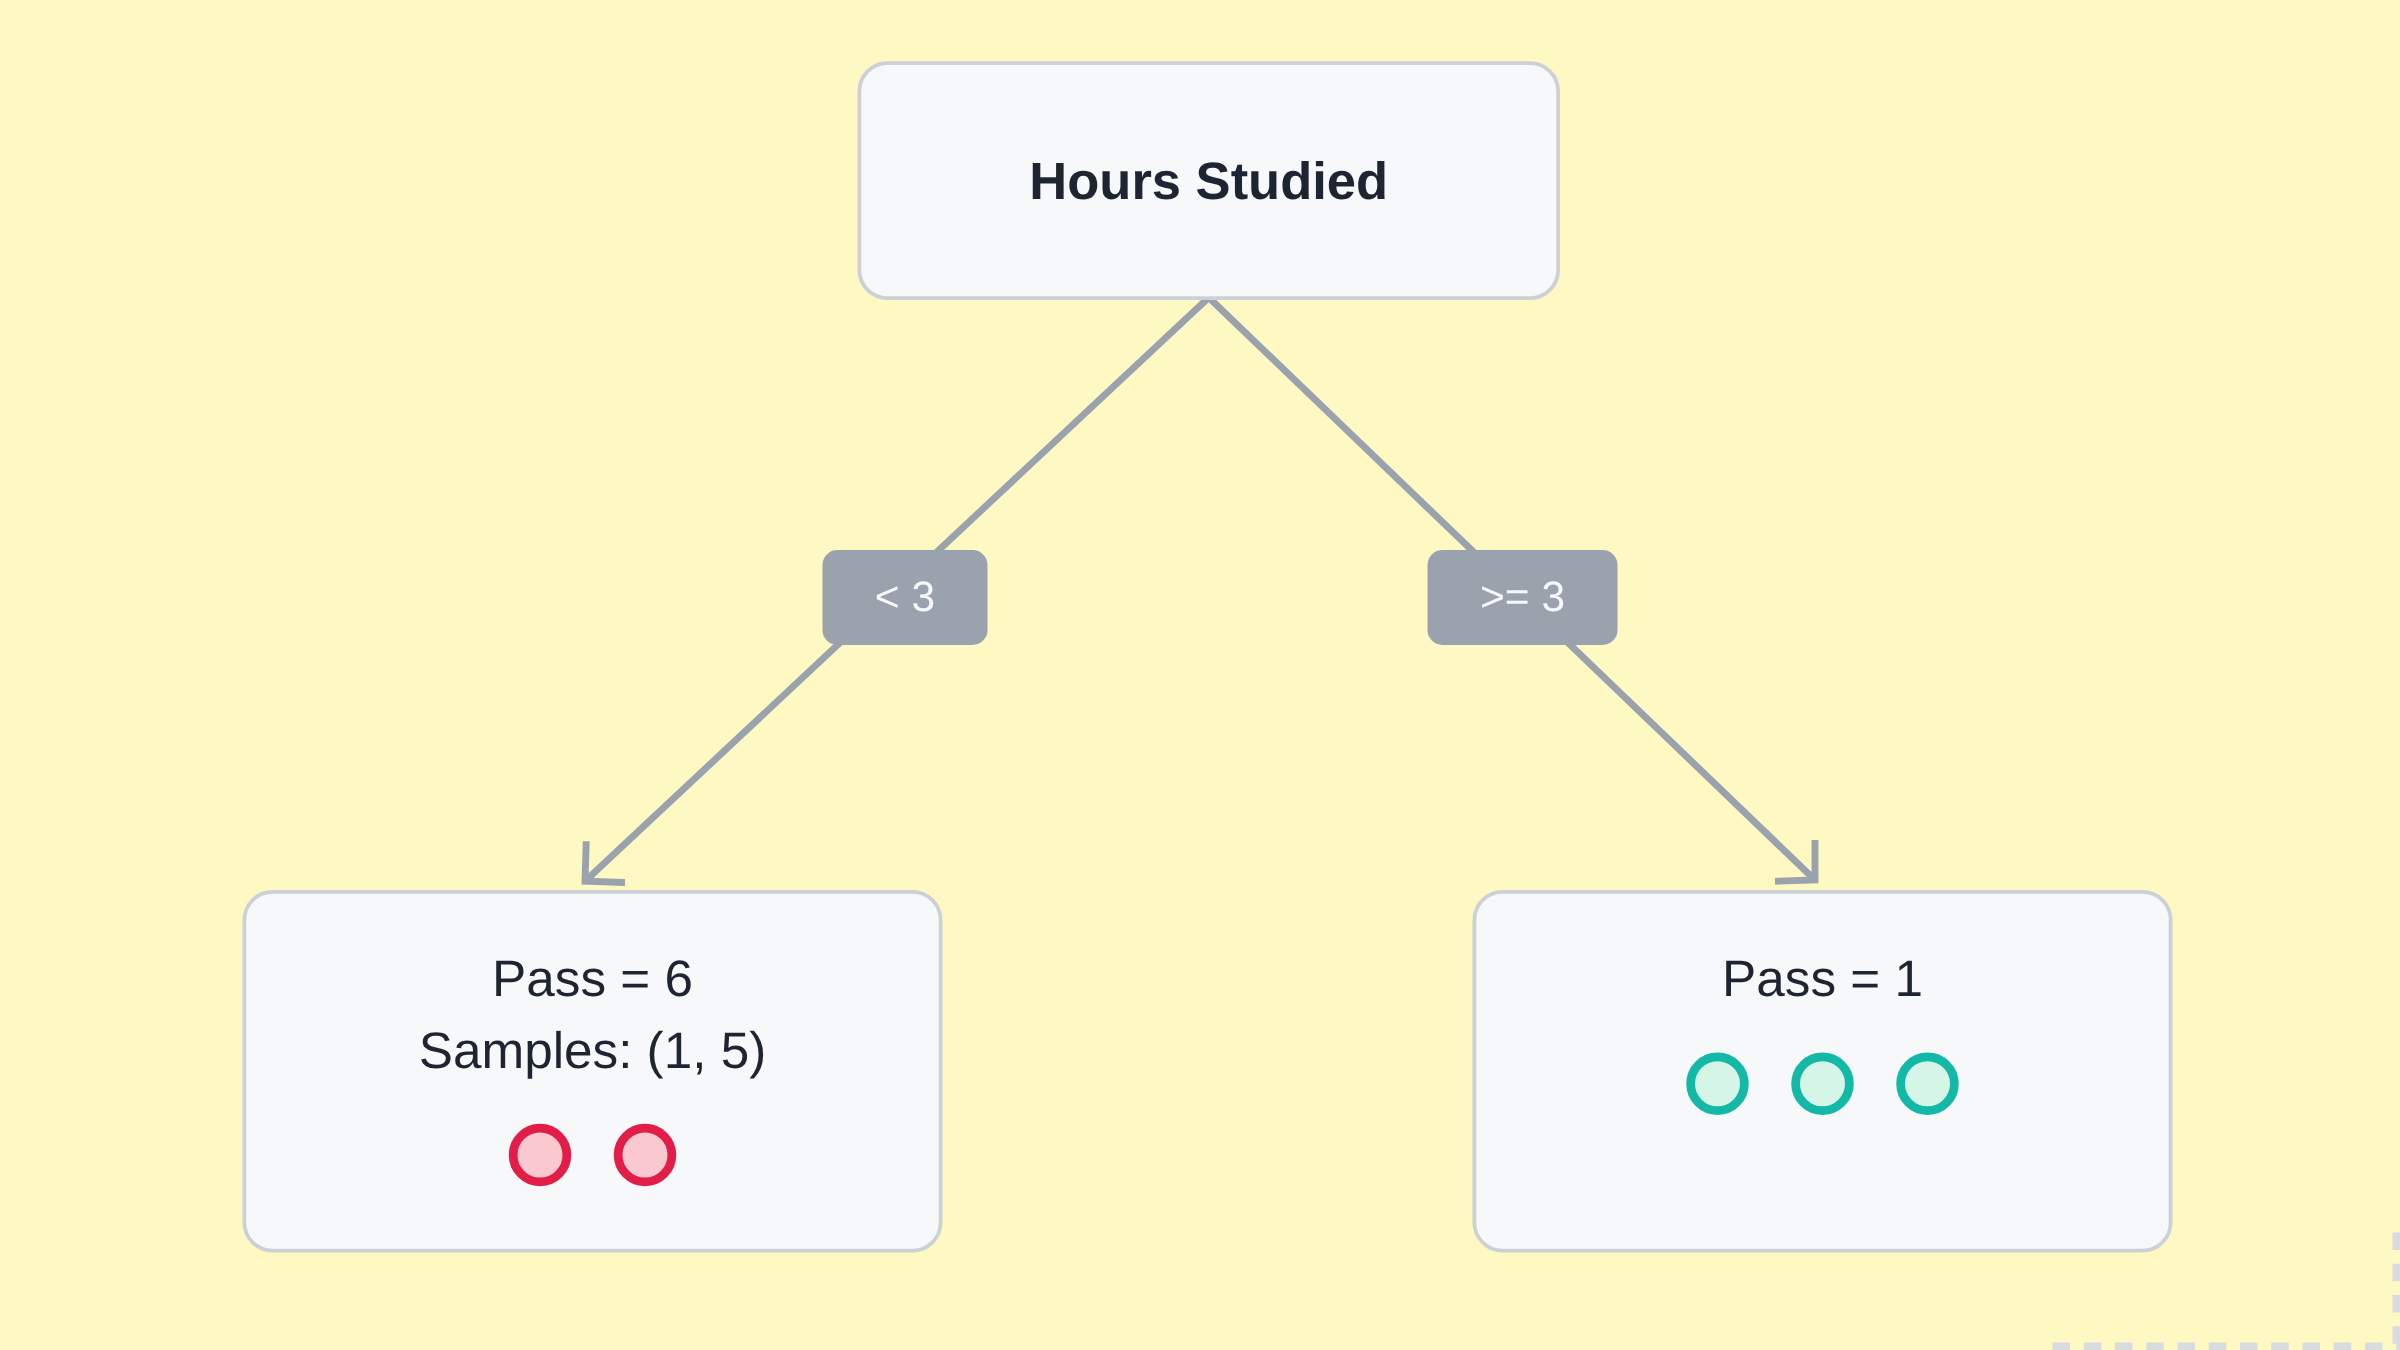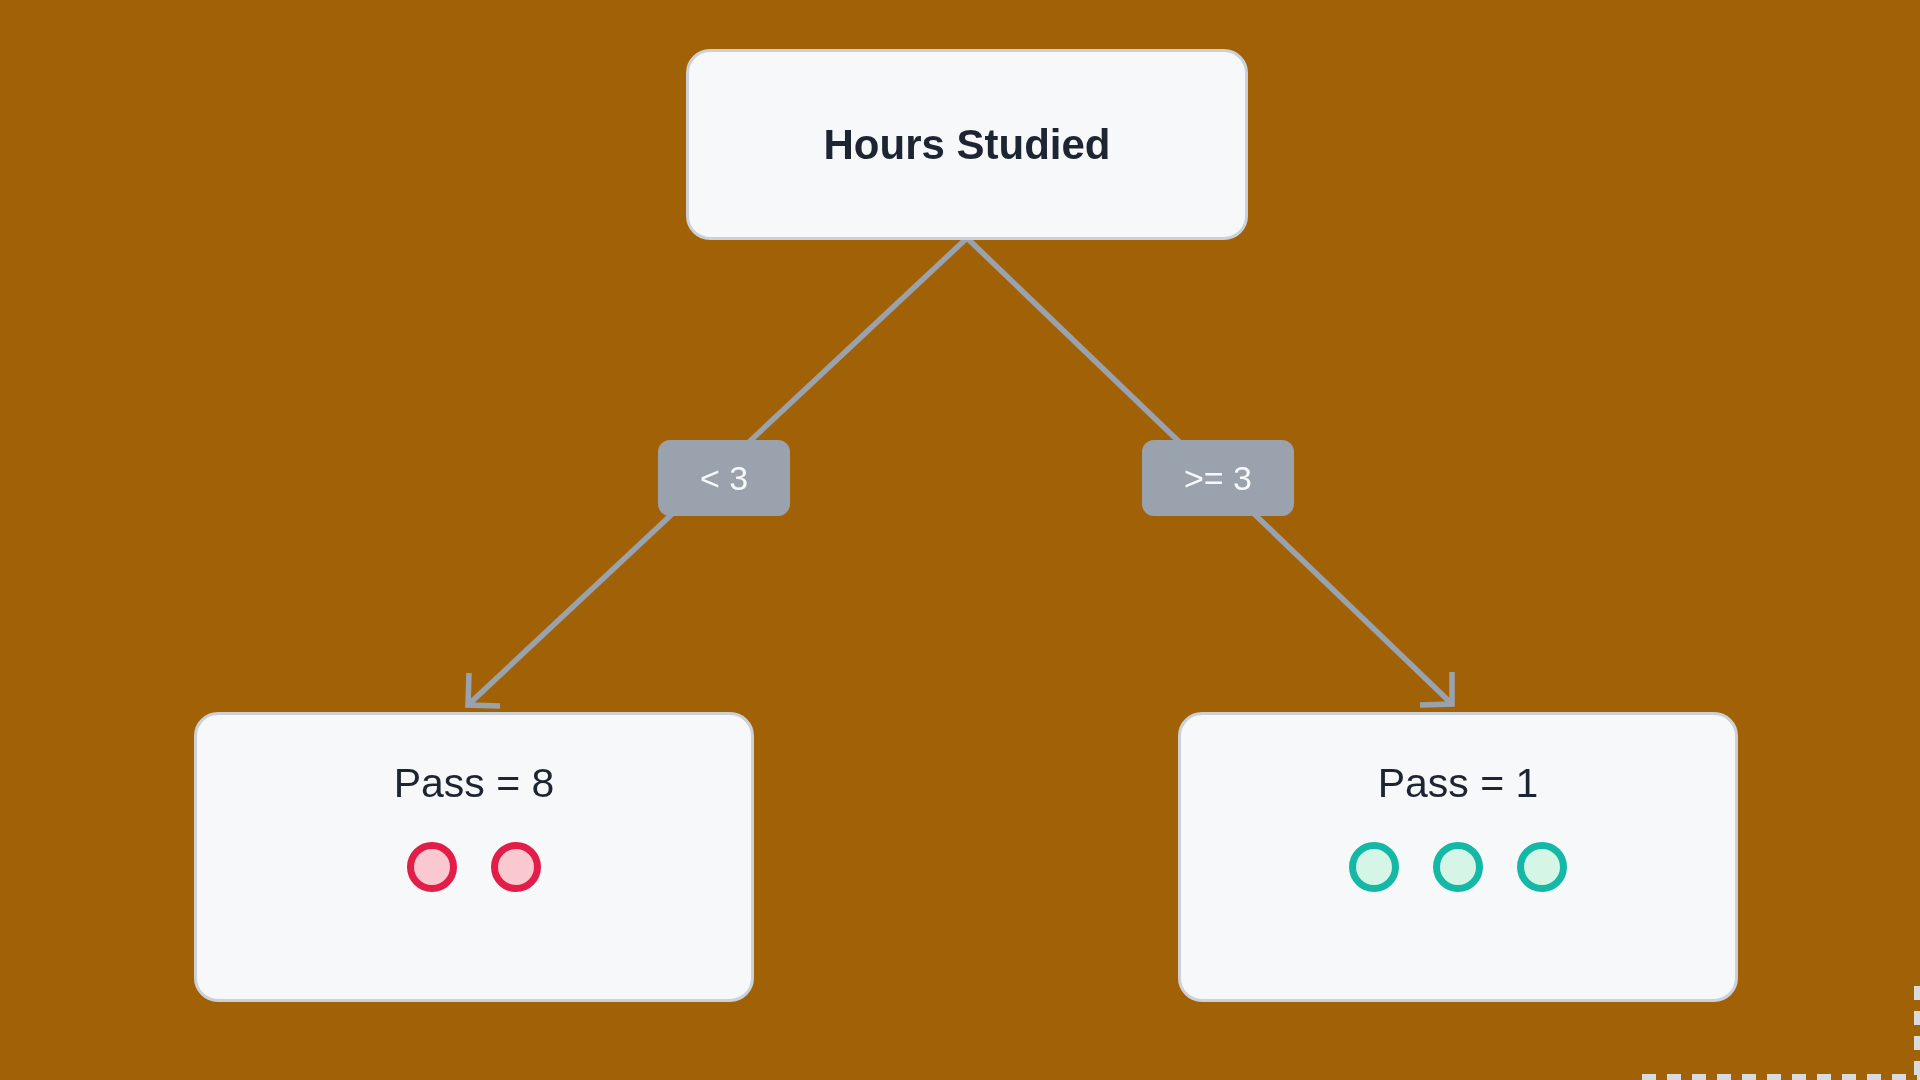--- a/index.html
+++ b/index.html
@@ -8,21 +8,21 @@
     background: #000000;
     width: 1920px;
     height: 1080px;
     overflow: hidden;
     font-family: "Liberation Sans", sans-serif;
   }
   .stage {
     position: relative;
     width: 1920px;
     height: 1080px;
-    background: #a16207;
+    background: #fef9c3;
   }
   svg.edges {
     position: absolute;
     left: 0; top: 0;
     width: 1920px; height: 1080px;
     z-index: 1;
   }
   .node {
     position: absolute;
     background: #f7f8fa;
@@ -109,21 +109,22 @@
   </div>
 
   <div class="edge-label left">
     <span>&lt; 3</span>
   </div>
   <div class="edge-label right">
     <span>&gt;= 3</span>
   </div>
 
   <div class="node leaf left">
-    <div class="leaf-line">Pass = 8</div>
+    <div class="leaf-line">Pass = 6</div>
+    <div class="leaf-line">Samples: (1, 5)</div>
     <div class="dots">
         <span class="dot" style="background: rgb(249, 201, 207); border-color: rgb(225, 29, 72);"></span>
         <span class="dot" style="background: rgb(249, 201, 207); border-color: rgb(225, 29, 72);"></span>
       </div>
   </div>
 
   <div class="node leaf right">
     <div class="leaf-line">Pass = 1</div>
     <div class="dots">
         <span class="dot" style="background: rgb(213, 246, 230); border-color: rgb(20, 184, 166);"></span>

